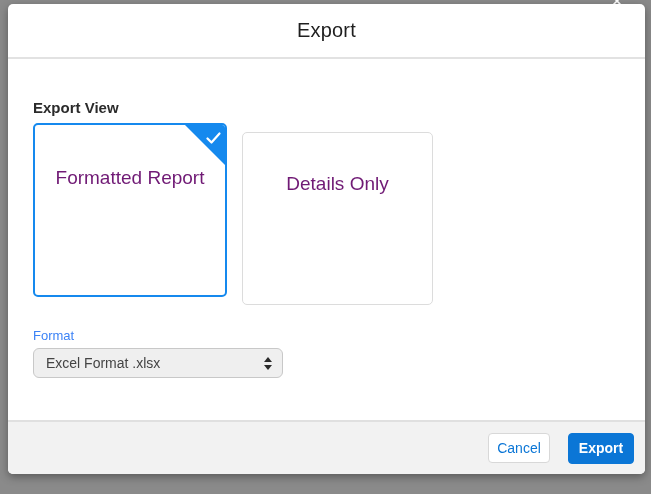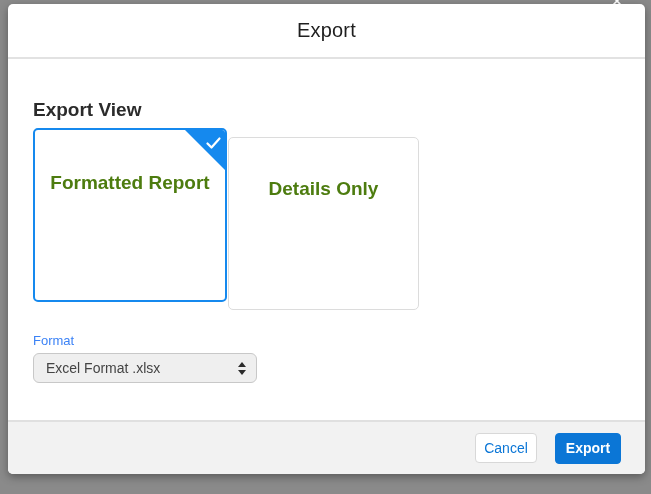--- a/index.html
+++ b/index.html
@@ -42,21 +42,21 @@
     font-weight: 400;
     color: #1f1f1f;
     letter-spacing: 0.2px;
   }
   .dialog-body {
     padding: 0 25px;
   }
   .section-heading {
     margin-top: 40px;
     margin-bottom: 7px;
-    font-size: 19px;
+    font-size: 15px;
     font-weight: 700;
     color: #2b2b2b;
   }
   .cards-row {
     display: flex;
     align-items: flex-start;
   }
   .picker-card {
     box-sizing: border-box;
     border-radius: 5px;
@@ -70,60 +70,60 @@
     width: 194px;
     height: 174px;
     border: 2px solid #1589ee;
     padding-top: 42px;
   }
   .picker-card.unselected {
     width: 191px;
     height: 173px;
     border: 1px solid #dcdcdc;
     margin-top: 9px;
-    margin-left: 1px;
+    margin-left: 15px;
     padding-top: 40px;
   }
   .corner-triangle {
     position: absolute;
     top: 0;
     right: 0;
     width: 0;
     height: 0;
     border-top: 40px solid #1589ee;
     border-left: 40px solid transparent;
   }
   .corner-check {
     position: absolute;
     top: 5px;
     right: 4px;
   }
   .card-title {
     font-size: 19px;
-    color: #4d7c0f;
+    color: #701a75;
     margin: 0 0 13px 0;
-    font-weight: 700;
+    font-weight: 400;
   }
   .card-desc {
     font-size: 13px;
     line-height: 1.42;
     color: #4a4a4a;
     white-space: pre-line;
     margin: 0 auto;
     width: 182px;
   }
   .format-label {
     margin-top: 23px;
     margin-bottom: 5px;
     font-size: 13px;
     color: #3b82f6;
   }
   .format-select {
     box-sizing: border-box;
-    width: 224px;
+    width: 250px;
     height: 30px;
     background: #efefef;
     border: 1px solid #c8c8c8;
     border-radius: 6px;
     display: flex;
     align-items: center;
     padding: 0 10px 0 12px;
     cursor: pointer;
   }
   .format-select .value {
@@ -154,21 +154,21 @@
     left: 0;
     right: 0;
     bottom: 0;
     height: 52px;
     background: #f2f2f2;
     border-top: 2px solid #e0e0e0;
     border-radius: 0 0 5px 5px;
     display: flex;
     align-items: center;
     justify-content: flex-end;
-    padding-right: 24px;
+    padding-right: 11px;
   }
   .btn {
     box-sizing: border-box;
     border-radius: 4px;
     font-family: "Liberation Sans", sans-serif;
     font-size: 14px;
     cursor: pointer;
     display: inline-flex;
     align-items: center;
     justify-content: center;

